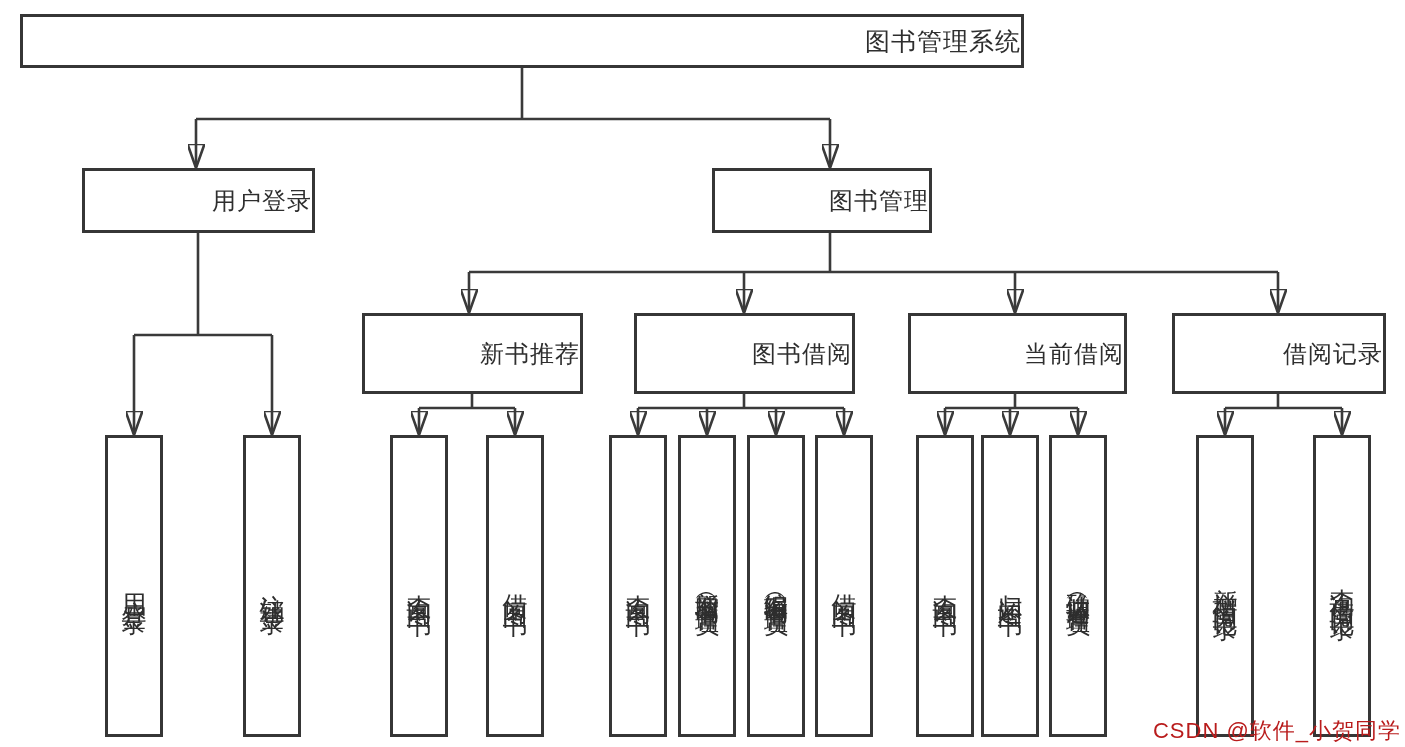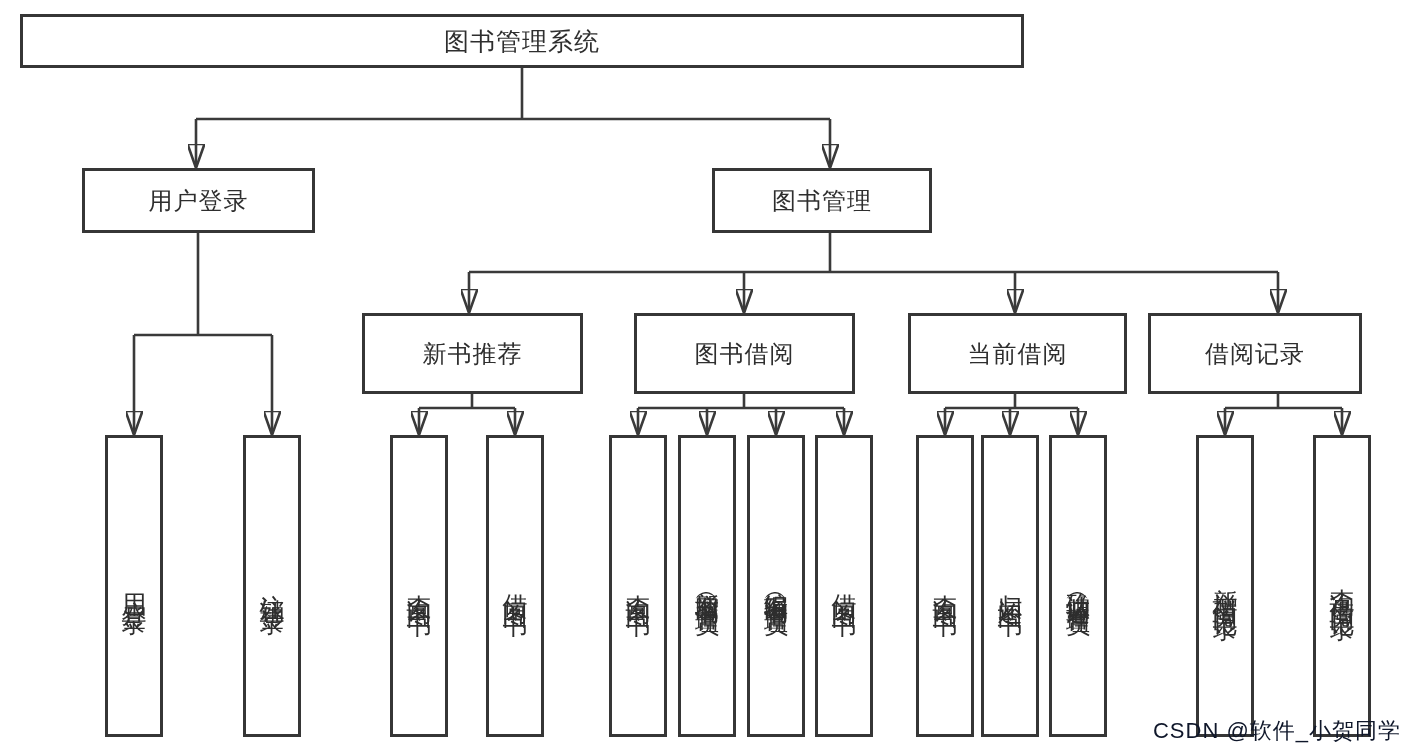--- a/index.html
+++ b/index.html
@@ -29,32 +29,32 @@
 
   .node {
     position: absolute;
     background: #ffffff;
     border: 3px solid #363636;
     display: flex;
     align-items: center;
     justify-content: center;
     color: #2e2e2e;
   }
-  .node.h { font-size: 24px; letter-spacing: 1px; }
+  .node.h { font-size: 24px; letter-spacing: 1px; justify-content: flex-end; }
   .node.root { left: 20px; top: 14px; width: 1004px; height: 54px; font-size: 25px; }
 
   .node.l2 { height: 65px; top: 168px; }
   .node.l2.a { left: 82px;  width: 233px; }
   .node.l2.b { left: 712px; width: 220px; }
 
   .node.l3 { height: 81px; top: 313px; }
   .node.l3.a { left: 362px;  width: 221px; }
   .node.l3.b { left: 634px;  width: 221px; }
   .node.l3.c { left: 908px;  width: 219px; }
-  .node.l3.d { left: 1148px; width: 214px; }
+  .node.l3.d { left: 1172px; width: 214px; }
 
   .node.v {
     top: 435px;
     width: 58px;
     height: 302px;
   }
   .node.v .vtext {
     writing-mode: vertical-rl;
     text-orientation: upright;
     font-size: 25px;
@@ -79,21 +79,21 @@
   .v10 { left: 981px;  }
   .v11 { left: 1049px; }
   .v12 { left: 1196px; }
   .v13 { left: 1313px; }
 
   .watermark {
     position: absolute;
     top: 716px;
     right: 4px;
     font-size: 22px;
-    color: #0f172a;
+    color: #b91c1c;
     letter-spacing: 1px;
     z-index: 5;
     white-space: nowrap;
   }
 </style>
 </head>
 <body>
 
 <div class="canvas">
 

